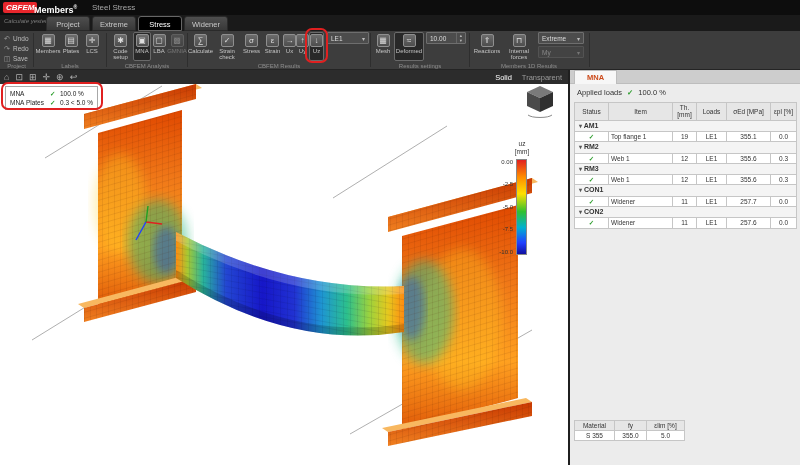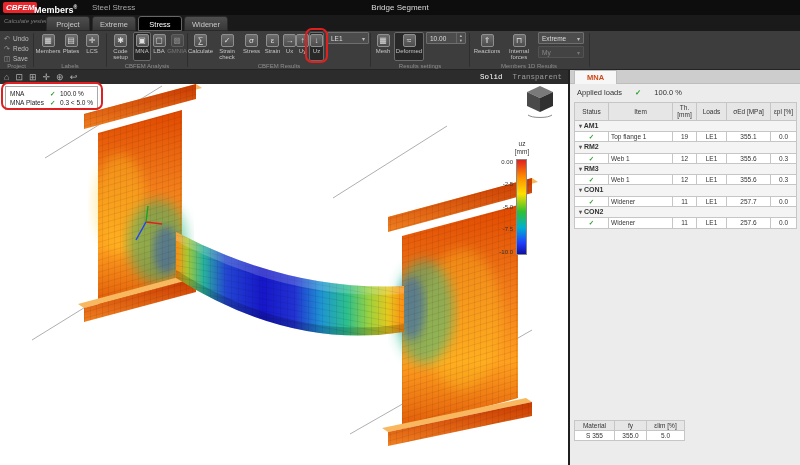--- a/index.html
+++ b/index.html
@@ -49,21 +49,21 @@
 
   
   .annotation { position:absolute; border:2px solid #e02020; border-radius:7px; pointer-events:none; z-index:50;}
 
   
   #viewport { position:absolute; left:0; top:70px; width:568px; height:395px; background:#fff; }
   #vpstrip { position:absolute; left:0; top:0; width:568px; height:14px; background:#2c2c2c; }
   .vpicons { position:absolute; left:4px; top:0; height:14px; display:flex; gap:6px; align-items:center;}
   .vpicon { color:#b0b0b0; font-size:9px; line-height:14px; cursor:default;}
   .vmodes { position:absolute; right:6px; top:0; height:14px; display:flex; gap:10px; align-items:center;}
-  .vmode { font-size:7.5px; color:#9a9a9a; cursor:default;font-family:Liberation Mono, monospace;}
+  .vmode { font-size:7.5px; color:#9a9a9a; cursor:default;}
   .vmode.active { color:#fff; }
   #scene { position:absolute; left:0; top:14px; }
 
   .status-box { position:absolute; left:5px; top:16px; background:#fff; border:1px solid #a8a8a8; padding:2px 4px;
                 font-size:6.5px; color:#222; z-index:10;}
   .status-row { display:flex; align-items:center; height:9px; }
   .status-row .slabel { width:40px; }
   .status-row .scheck { color:#2e9e2e; font-weight:bold; width:10px; }
   .check-green { color:#2e9e2e; font-weight:bold; }
 
@@ -76,21 +76,21 @@
       background:linear-gradient(180deg,#e02020 0%,#ff8c00 18%,#ffe000 36%,#30c030 55%,#00b0d0 72%,#2040ff 88%,#1010a0 100%);}
 
   .gizmo { position:absolute; left:522px; top:14px; z-index:10;}
 
   
   #splitter { position:absolute; left:568px; top:70px; width:2px; height:395px; background:#1f1f1f;}
   #panel { position:absolute; left:570px; top:70px; width:230px; height:395px; background:#ececec; }
   #ptabbar { position:absolute; left:0; top:0; width:230px; height:14px; background:#cdcdcd; border-bottom:1px solid #bdbdbd;}
   .ptab { position:absolute; left:4px; top:0; height:14px; line-height:14px; padding:0 12px; background:#f7f7f7;
           color:#cc4a1a; font-weight:bold; font-size:7.5px; border:1px solid #bdbdbd; border-bottom:none; cursor:default;}
-  .applied { position:absolute; left:7px; top:18px; display:flex; gap:13px; align-items:flex-start; font-size:7.5px; color:#333;}
+  .applied { position:absolute; left:7px; top:18px; display:flex; gap:5px; align-items:flex-start; font-size:7.5px; color:#333;}
   table.ptable { position:absolute; left:4px; top:32px; border-collapse:collapse; background:#fff; }
   table.ptable th, table.ptable td { border:1px solid #c6c6c6; font-size:6.5px; font-weight:normal; color:#333;
           padding:1px 2px; text-align:center; line-height:1.15;}
   table.ptable th { background:#e6e6e6; }
   table.ptable td.item { text-align:left; }
   tr.group-row td { background:#f4f4f4; text-align:left; font-weight:bold; font-size:7px; padding-left:4px;}
   .tri { color:#555; font-size:6px; }
   table.mtable { position:absolute; left:4px; top:350px; border-collapse:collapse; background:#fff;}
   table.mtable th, table.mtable td { border:1px solid #c6c6c6; font-size:6.5px; font-weight:normal; color:#333;
           padding:1px 3px; text-align:center;}
@@ -98,21 +98,20 @@
 </style>
 </head>
 <body>
 
 <div id="app">
 
   <div id="titlebar">
     <span class="logo-box">CBFEM</span>
     <span class="brand"><span>Members</span><sup>®</sup></span>
     <span class="appname">Steel Stress</span>
-    <div class="doc-title">Bridge Segment</div>
   </div>
   <div id="row2">
     <span class="tagline">Calculate yesterday's estimates</span>
     <div class="tabs">
       <div class="tab">Project</div>
       <div class="tab">Extreme</div>
       <div class="tab active">Stress</div>
       <div class="tab">Widener</div>
     </div>
   </div>

